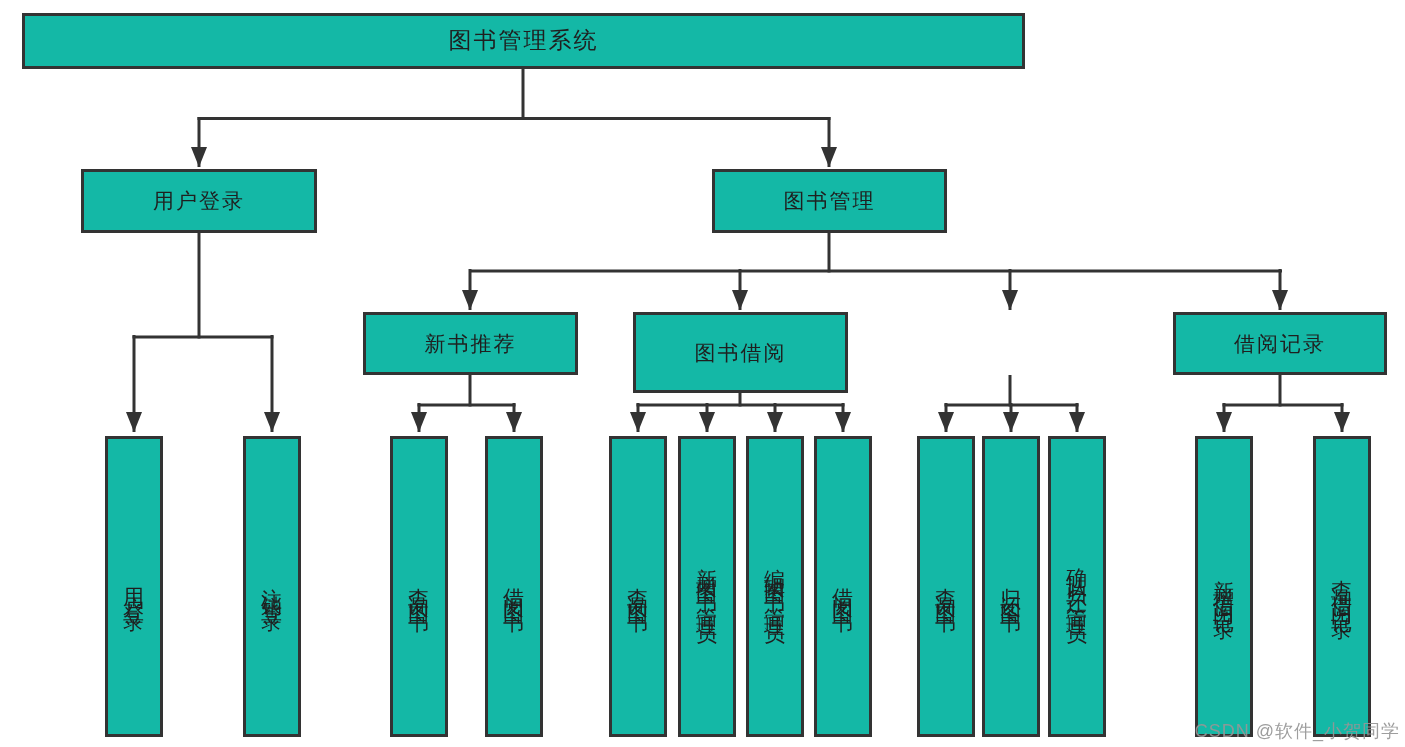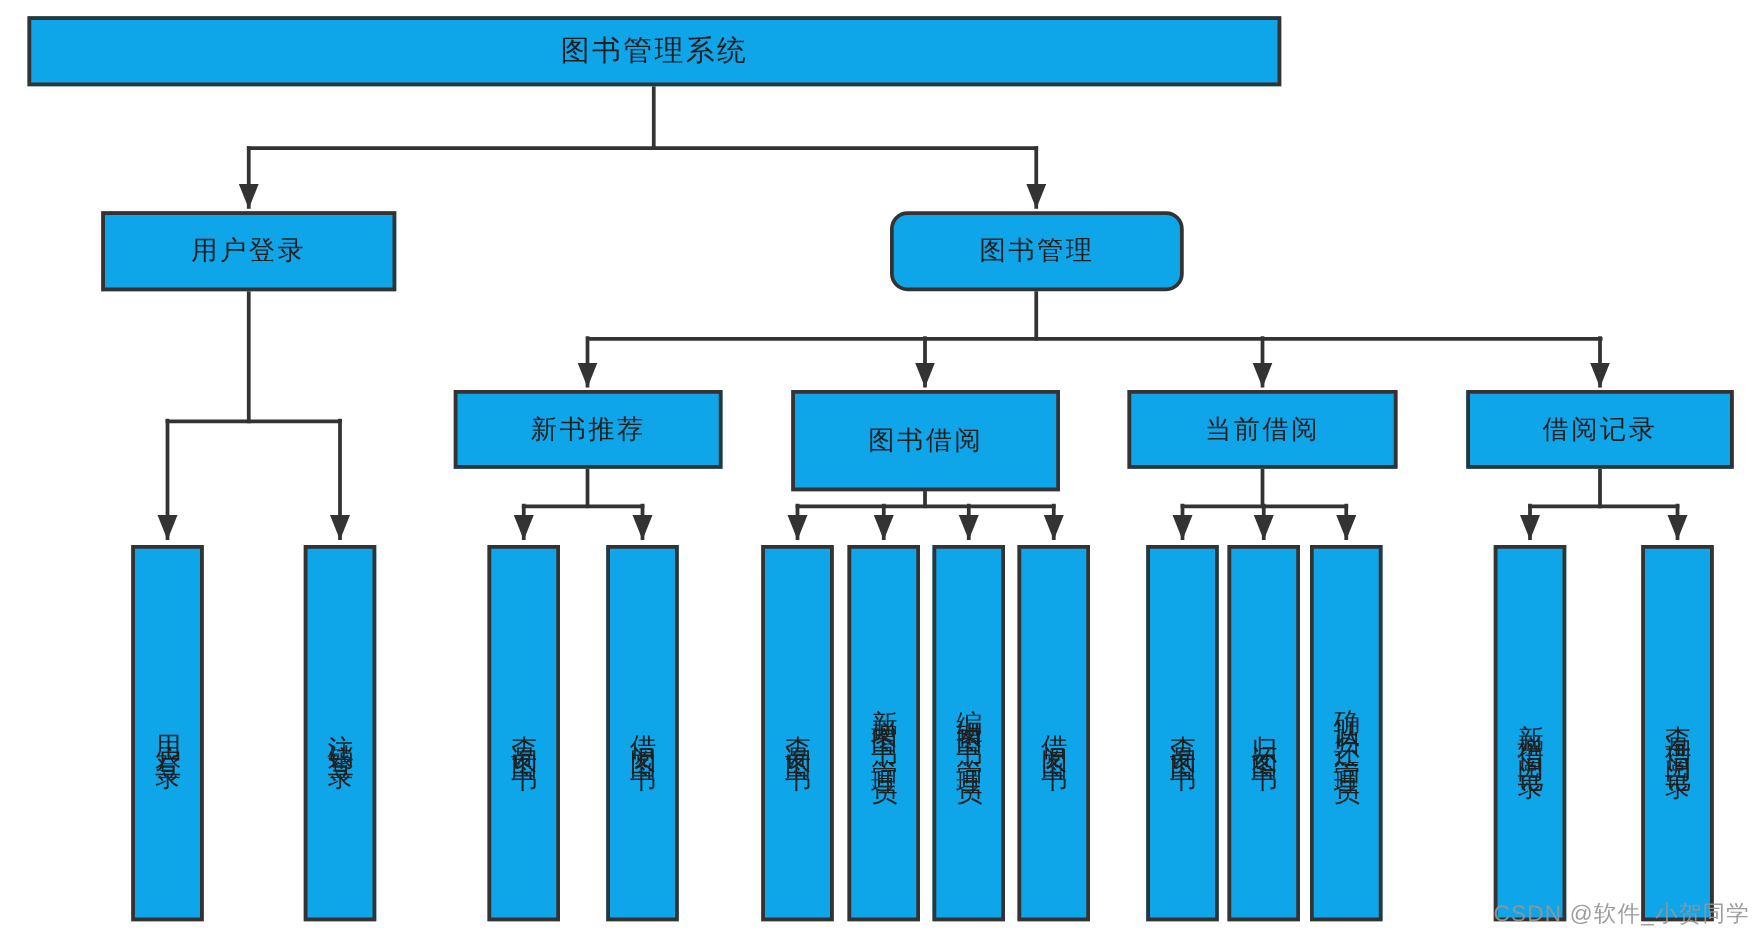--- a/index.html
+++ b/index.html
@@ -17,21 +17,21 @@
   .connectors {
     position: absolute;
     left: 0; top: 0;
     width: 1405px; height: 747px;
     pointer-events: none;
   }
 
   .node {
     position: absolute;
     border: 3px solid #333333;
-    background: #0ea5e9;
+    background: #14b8a6;
     color: #1f1f1f;
     display: flex;
     align-items: center;
     justify-content: center;
     font-size: 21px;
     letter-spacing: 2px;
     text-align: center;
     line-height: 1.2;
   }
 
@@ -107,25 +107,24 @@
       <line x1="1280" y1="375" x2="1280" y2="406.5"></line>
       <line x1="1222.5" y1="405" x2="1343.5" y2="405"></line>
       <line x1="1224" y1="403" x2="1224" y2="432" marker-end="url(#arrow)"></line>
       <line x1="1342" y1="403" x2="1342" y2="432" marker-end="url(#arrow)"></line>
     </g>
   </svg>
 
   <div class="node root-box" style="left:22px; top:13px; width:1003px; height:56px;">图书管理系统</div>
 
   <div class="node" style="left:81px; top:169px; width:236px; height:64px;">用户登录</div>
-  <div class="node" style="left:712px; top:169px; width:235px; height:64px;border-radius:14px;">图书管理</div>
+  <div class="node" style="left:712px; top:169px; width:235px; height:64px;">图书管理</div>
 
   <div class="node" style="left:363px; top:312px; width:215px; height:63px;">新书推荐</div>
   <div class="node" style="left:633px; top:312px; width:215px; height:81px;">图书借阅</div>
-  <div class="node" style="left:902px; top:312px; width:216px; height:63px;">当前借阅</div>
   <div class="node" style="left:1173px; top:312px; width:214px; height:63px;">借阅记录</div>
 
   <div class="node vbox" style="left:105px; top:436px; width:58px; height:301px;">用户登录</div>
   <div class="node vbox" style="left:243px; top:436px; width:58px; height:301px;">注销登录</div>
 
   <div class="node vbox" style="left:390px; top:436px; width:58px; height:301px;">查询图书</div>
   <div class="node vbox" style="left:485px; top:436px; width:58px; height:301px;">借阅图书</div>
 
   <div class="node vbox" style="left:609px; top:436px; width:58px; height:301px;">查询图书</div>
   <div class="node vbox" style="left:678px; top:436px; width:58px; height:301px;">新增图书（管理员）</div>

